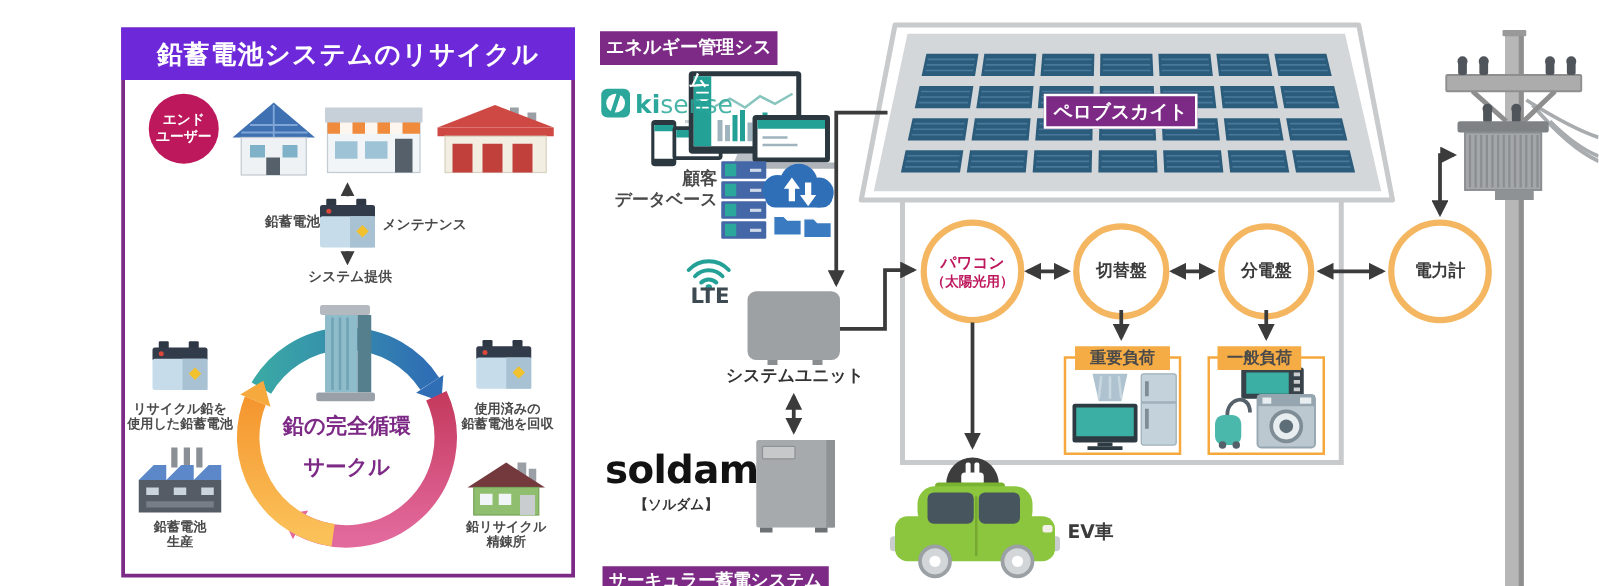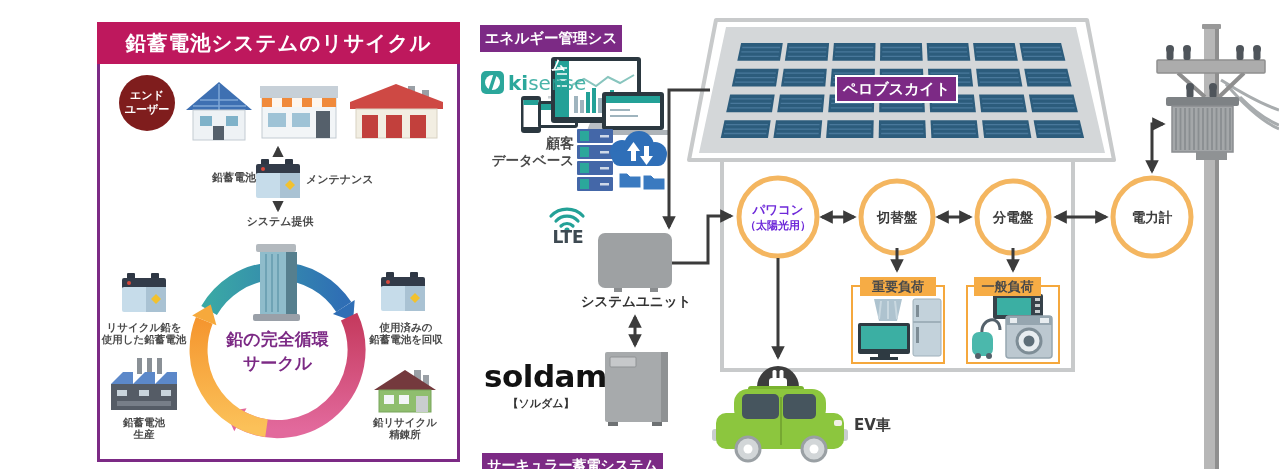--- a/index.html
+++ b/index.html
@@ -4,28 +4,28 @@
 <style>
   html,body{margin:0;padding:0;background:#fff;}
   #canvas{position:relative;width:1279px;height:469px;background:#fff;overflow:hidden;
           font-family:"DejaVu Sans","Liberation Sans",sans-serif;}
   #art{position:absolute;left:0;top:0;z-index:1;}
   .txt{position:absolute;z-index:2;color:#4A4A4A;font-weight:bold;line-height:1.18;}
   .ctr{text-align:center;}
   .rgt{text-align:right;}
   #left-panel{position:absolute;left:97px;top:22px;width:363px;height:440px;
               border:3px solid #7C2A85;background:#fff;box-sizing:border-box;z-index:0;}
-  #left-header{position:absolute;left:97px;top:22px;width:363px;height:42px;background:#be185d;
+  #left-header{position:absolute;left:97px;top:22px;width:363px;height:42px;background:#6d28d9;
                z-index:2;color:#fff;font-weight:bold;font-size:20.5px;line-height:42px;text-align:center;letter-spacing:1px;}
   .pbadge{position:absolute;z-index:2;background:#7C2A85;color:#fff;font-weight:bold;
           text-align:center;box-sizing:border-box;}
   .obadge{position:absolute;z-index:3;background:#F6AC45;color:#4A4A4A;font-weight:bold;
           font-size:13px;text-align:center;line-height:19px;}
   #end-user{position:absolute;left:119px;top:75px;width:56px;height:56px;border-radius:50%;
-            background:#7f1d1d;color:#fff;z-index:2;font-size:11px;font-weight:bold;
+            background:#be185d;color:#fff;z-index:2;font-size:11px;font-weight:bold;
             text-align:center;padding-top:14px;box-sizing:border-box;line-height:14px;}
   .purpletxt{color:#7C2A85;}
   #kisense-text{position:absolute;left:508px;top:71px;z-index:2;font-size:20px;color:#2BA79B;line-height:24px;}
   #kisense-text .bold{font-weight:bold;margin-top:24px;}
   #kisense-text .light{font-weight:normal;opacity:.85;}
 </style>
 </head>
 <body>
 
 <div id="canvas">
@@ -477,22 +477,22 @@
     </g>
   </svg>
 
   <div id="end-user">
     <span>エンド</span><br>
     <span>ユーザー</span>
   </div>
   <div class="txt rgt" style="left:192px;top:172px;width:64px;font-size:11px;">鉛蓄電池</div>
   <div class="txt" style="left:306px;top:174px;font-size:11px;text-align:center;">メンテナンス</div>
   <div class="txt ctr" style="left:242px;top:216px;width:76px;font-size:11px;">システム提供</div>
-  <div class="txt ctr purpletxt" style="left:207px;top:331px;width:141px;font-size:17px;font-family:Liberation Mono, monospace;">鉛の完全循環</div>
-  <div class="txt ctr purpletxt" style="left:207px;top:353px;width:141px;font-size:17px;">サークル</div>
+  <div class="txt ctr purpletxt" style="left:207px;top:331px;width:141px;font-size:17px;">鉛の完全循環</div>
+  <div class="txt ctr purpletxt" style="left:207px;top:364px;width:141px;font-size:17px;">サークル</div>
   <div class="txt ctr" style="left:356px;top:321px;width:100px;font-size:10.5px;">
     <span>使用済みの</span><br><span>鉛蓄電池を回収</span>
   </div>
   <div class="txt ctr" style="left:92px;top:321px;width:104px;font-size:10.5px;">
     <span>リサイクル鉛を</span><br><span>使用した鉛蓄電池</span>
   </div>
   <div class="txt ctr" style="left:110px;top:416px;width:68px;font-size:10.5px;">
     <span>鉛蓄電池</span><br><span>生産</span>
   </div>
   <div class="txt ctr" style="left:368px;top:416px;width:74px;font-size:10.5px;">
@@ -506,21 +506,21 @@
   <div class="txt rgt" style="left:486px;top:135px;width:88px;font-size:14px;">
     <span>顧客</span><br><span style="font-size:13.5px;">データベース</span>
   </div>
   <div class="txt ctr" style="left:546px;top:227px;width:44px;font-size:17px;color:#3E4A52;">LTE</div>
   <div class="txt ctr" style="left:571px;top:294px;width:130px;font-size:13.5px;color:#333;">システムユニット</div>
   <div class="txt" style="left:484px;top:358px;width:118px;font-size:31px;color:#121212;font-weight:800;letter-spacing:-0.5px;">soldam</div>
   <div class="txt ctr" style="left:498px;top:398px;width:86px;font-size:11px;color:#333;">【ソルダム】</div>
   <div class="pbadge" style="left:482px;top:453px;width:181px;height:26px;font-size:14px;line-height:26px;font-family:Liberation Mono, monospace;">サーキュラー蓄電システム</div>
 
   <div class="pbadge" style="left:835px;top:75px;width:123px;height:28px;font-size:15px;line-height:24px;border:2px solid #fff;">ペロブスカイト</div>
-  <div class="txt ctr" style="left:738px;top:203px;width:80px;font-size:12.5px;color:#6d28d9;">
+  <div class="txt ctr" style="left:738px;top:203px;width:80px;font-size:12.5px;color:#be185d;">
     <span>パワコン</span><br><span style="font-size:11px;">（太陽光用）</span>
   </div>
   <div class="txt ctr" style="left:857px;top:210px;width:80px;font-size:13.5px;color:#3B3B3B;">切替盤</div>
   <div class="txt ctr" style="left:973px;top:210px;width:80px;font-size:13.5px;color:#3B3B3B;">分電盤</div>
   <div class="txt ctr" style="left:1112px;top:210px;width:80px;font-size:13.5px;color:#3B3B3B;">電力計</div>
   <div class="obadge" style="left:860px;top:277px;width:76px;height:19px;">重要負荷</div>
   <div class="obadge" style="left:974px;top:277px;width:67px;height:19px;">一般負荷</div>
   <div class="txt" style="left:854px;top:417px;font-size:15px;color:#3B3B3B;">EV車</div>
 
 </div>

